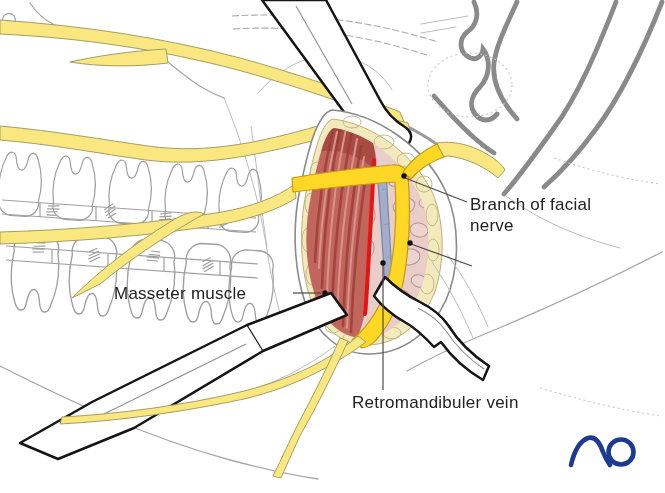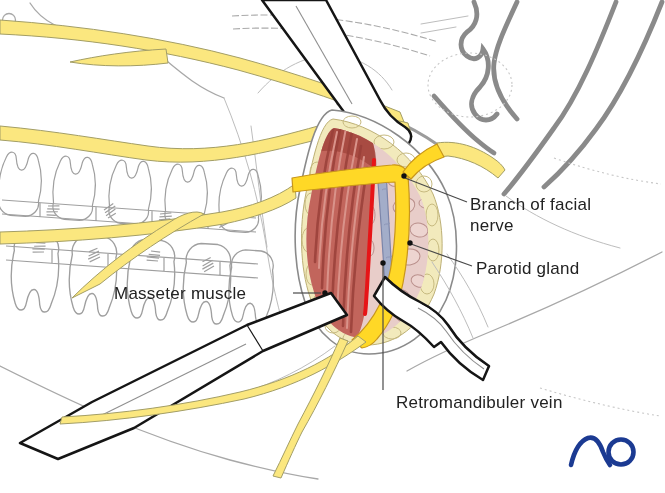--- a/index.html
+++ b/index.html
@@ -215,16 +215,15 @@
     <circle class="dot" cx="383" cy="263" r="2.7"></circle>
   </g>
 
   <g class="logo">
     <path d="M571,465 C574,452 580,441 588,438 C595,436 600,443 603,452 C605,457 607,461 610,465"></path>
     <circle cx="621" cy="452" r="12.5"></circle>
   </g>
 </svg>
 
 <div class="label" style="left:470px;top:194px;width:158px;">Branch of facial nerve</div>
-<div class="label" style="left:476px;top:258px;white-space:nowrap;">Parotid gland</div>
 <div class="label" style="left:114px;top:283px;white-space:nowrap;">Masseter muscle</div>
-<div class="label" style="left:396px;top:392px;white-space:nowrap;">Retromandibuler vein</div>
+<div class="label" style="left:352px;top:392px;white-space:nowrap;">Retromandibuler vein</div>
 </div>
 
 </body></html>

